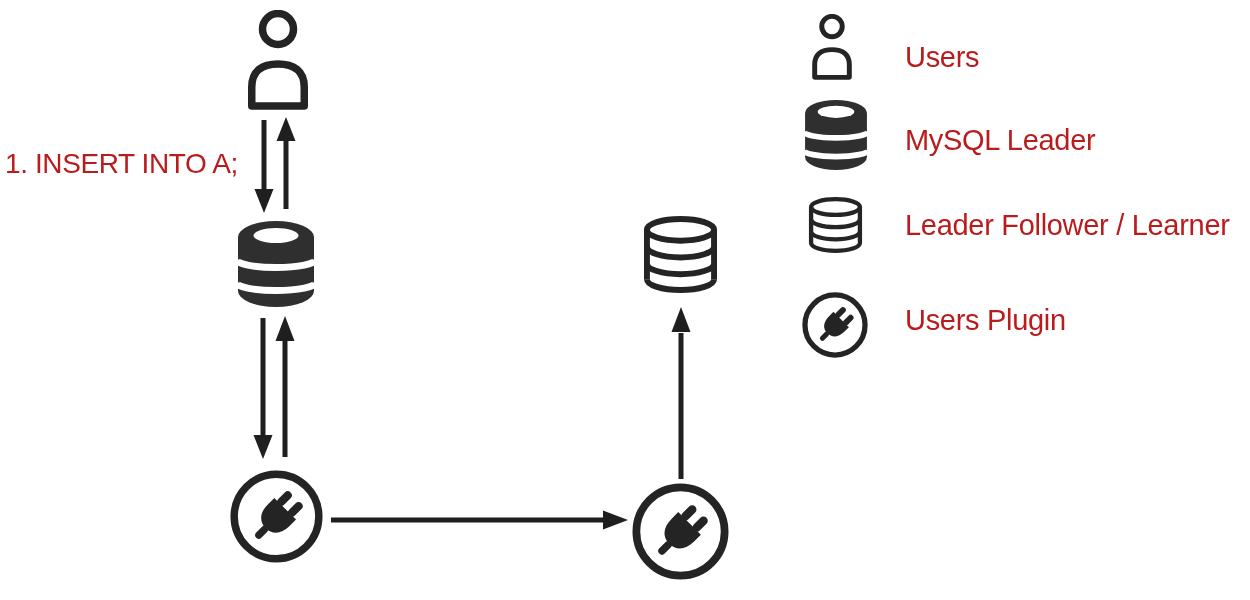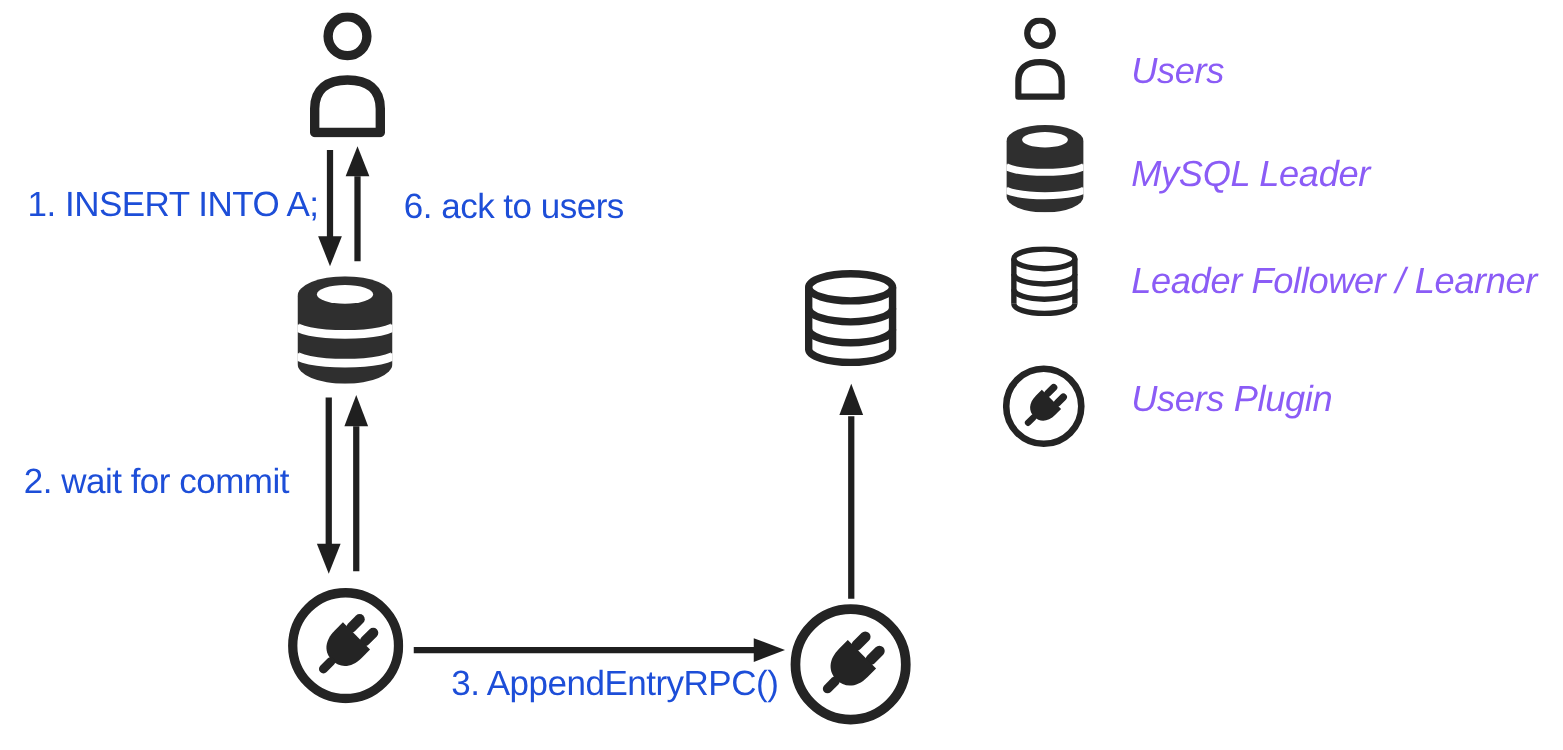--- a/index.html
+++ b/index.html
@@ -10,32 +10,30 @@
     font-family:"Liberation Sans", sans-serif;
     color:#1b1b1b;
     overflow:hidden;
   }
   .abs{position:absolute;}
   .flow-label{
     position:absolute;
     font-size:28px;
     letter-spacing:-0.4px;
     white-space:nowrap;
-    color:#1d4ed8;
+    color:#b91c1c;
     line-height:32px;
-    margin-left:17px;
   }
   .legend-label{
     position:absolute;
     font-size:29px;
     letter-spacing:-0.3px;
     white-space:nowrap;
-    color:#8b5cf6;
+    color:#b91c1c;
     line-height:34px;
-    font-style:italic;
   }
   svg.icon{position:absolute;display:block;color:#242424;}
   svg.icon.db-filled{color:#2f2f2f;}
   .arrow-layer{position:absolute;left:0;top:0;}
 </style>
 </head>
 <body>
 
 <div class="canvas">
 
@@ -109,23 +107,20 @@
       <use href="#sym-plug"></use>
     </svg>
   <svg class="icon" style="left:632px;top:483px" width="97" height="97">
       <use href="#sym-plug"></use>
     </svg>
   <svg class="icon" style="left:643px;top:216px" width="75" height="77">
       <use href="#sym-db-outline"></use>
     </svg>
 
   <div class="flow-label" style="left:5px;top:148px">1. INSERT INTO A;</div>
-  <div class="flow-label" style="left:306px;top:149px">6. ack to users</div>
-  <div class="flow-label" style="left:2px;top:369px">2. wait for commit</div>
-  <div class="flow-label" style="left:344px;top:531px">3. AppendEntryRPC()</div>
 
   <div class="abs">
     <svg class="icon" style="left:812px;top:14px" width="40" height="66">
         <use href="#sym-person"></use>
       </svg>
     <div class="legend-label" style="left:905px;top:40px">Users</div>
 
     <svg class="icon db-filled" style="left:805px;top:100px" width="62" height="70">
         <use href="#sym-db-filled"></use>
       </svg>

